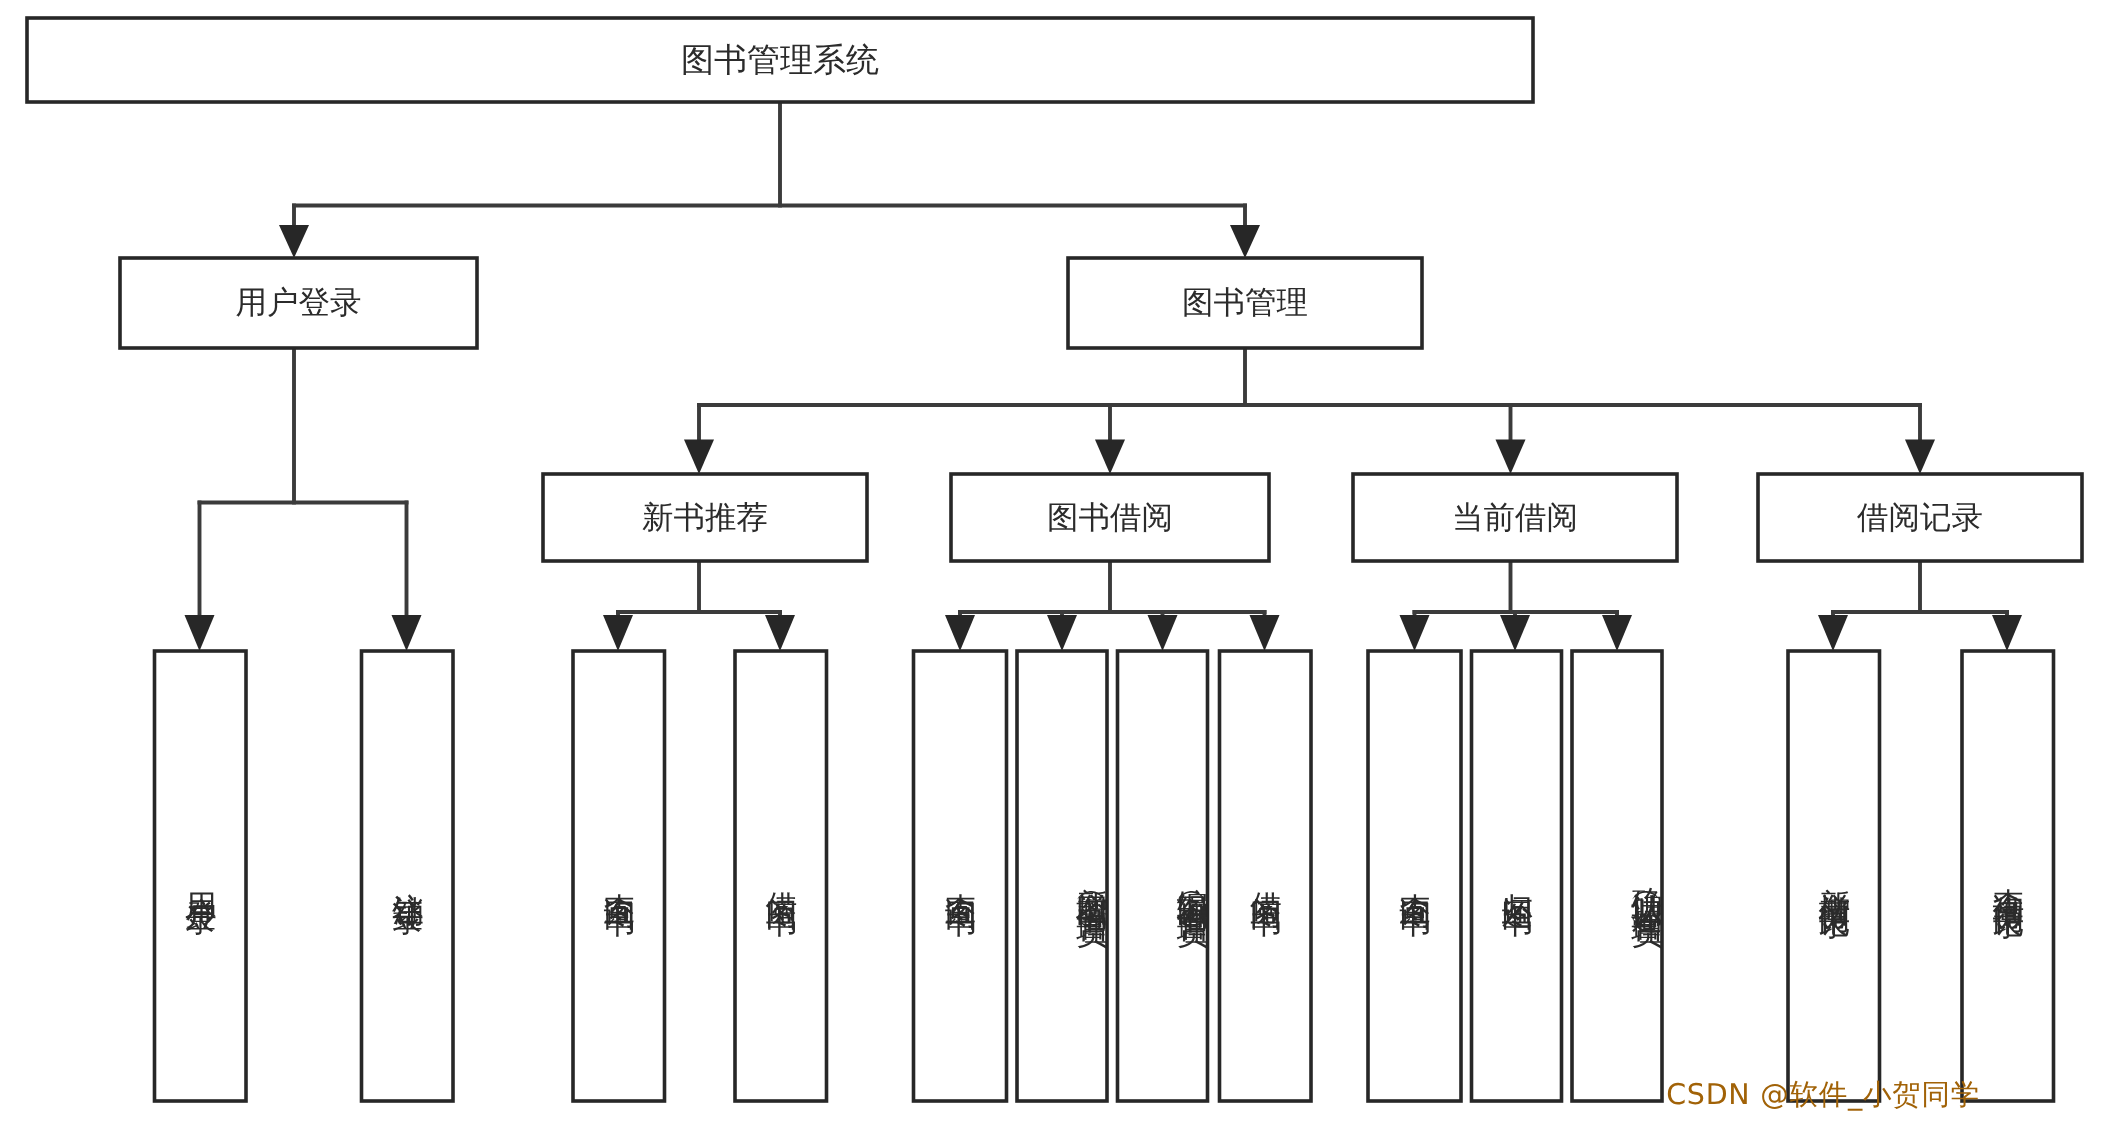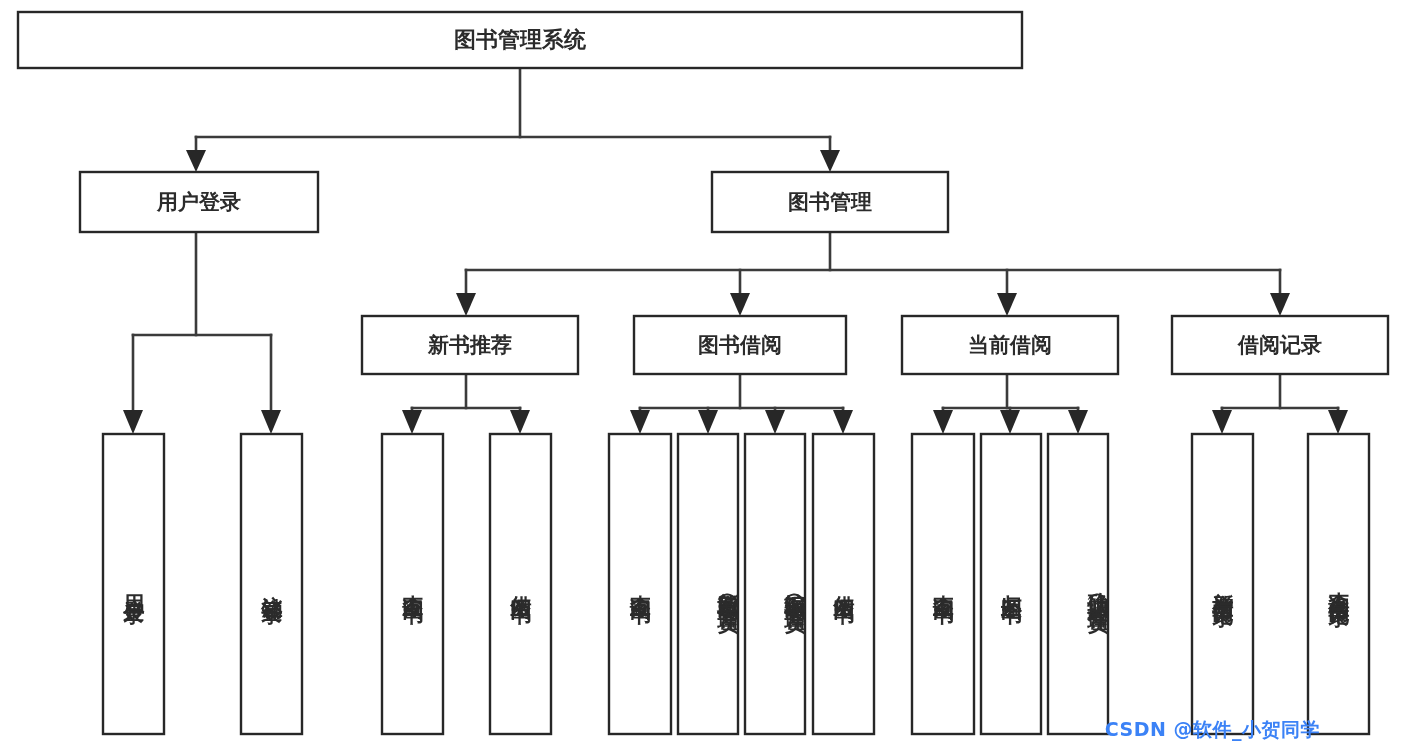--- a/index.html
+++ b/index.html
@@ -12,21 +12,20 @@
     width: 1405px;
     height: 747px;
     overflow: hidden;
     font-family: "DejaVu Sans", "Liberation Sans", sans-serif;
   }
   #diagram-root {
     position: relative;
     width: 1328px;
     height: 747px;
     background: #ffffff;
-    font-weight: bold;
   }
   svg#tree-svg {
     position: absolute;
     left: 0;
     top: 0;
     width: 1405px;
     height: 747px;
     display: block;
   }
   .node-box {
@@ -73,21 +72,21 @@
     align-items: center;
     justify-content: center;
     pointer-events: none;
   }
   .watermark {
     position: absolute;
     right: 8px;
     bottom: 4px;
     font-family: "DejaVu Sans", "Liberation Sans", sans-serif;
     font-size: 19px;
-    color: #3b82f6;
+    color: #a16207;
     letter-spacing: 0.5px;
     white-space: nowrap;
   }
 </style>
 </head>
 <body>
 
 <div id="diagram-root">
 
   <svg id="tree-svg" viewBox="0 0 1405 747">

